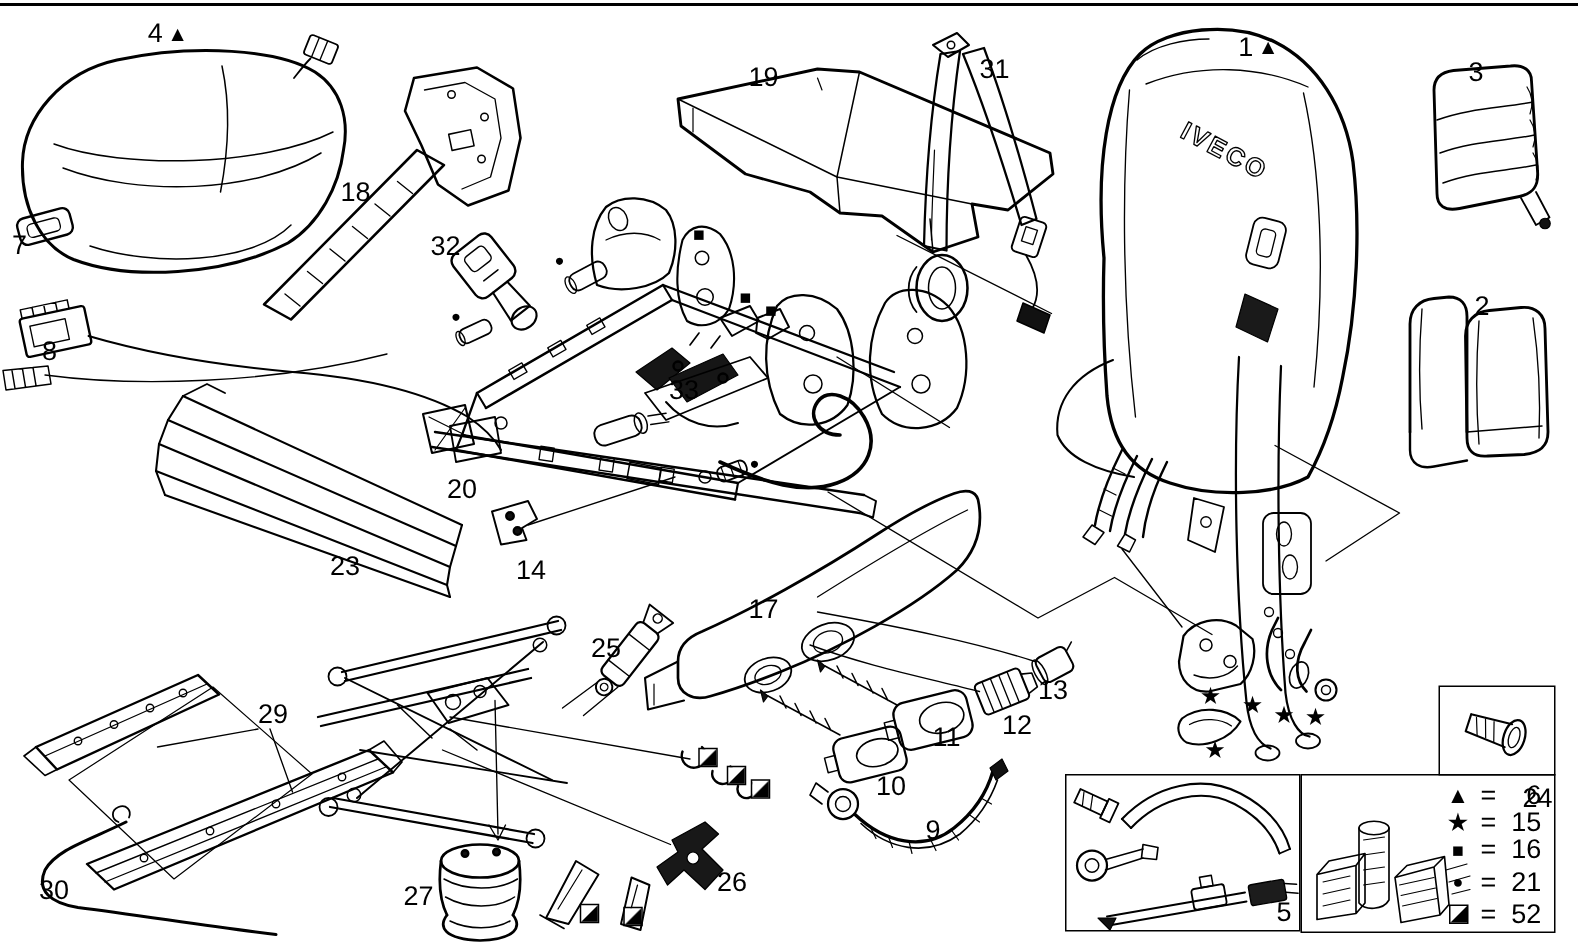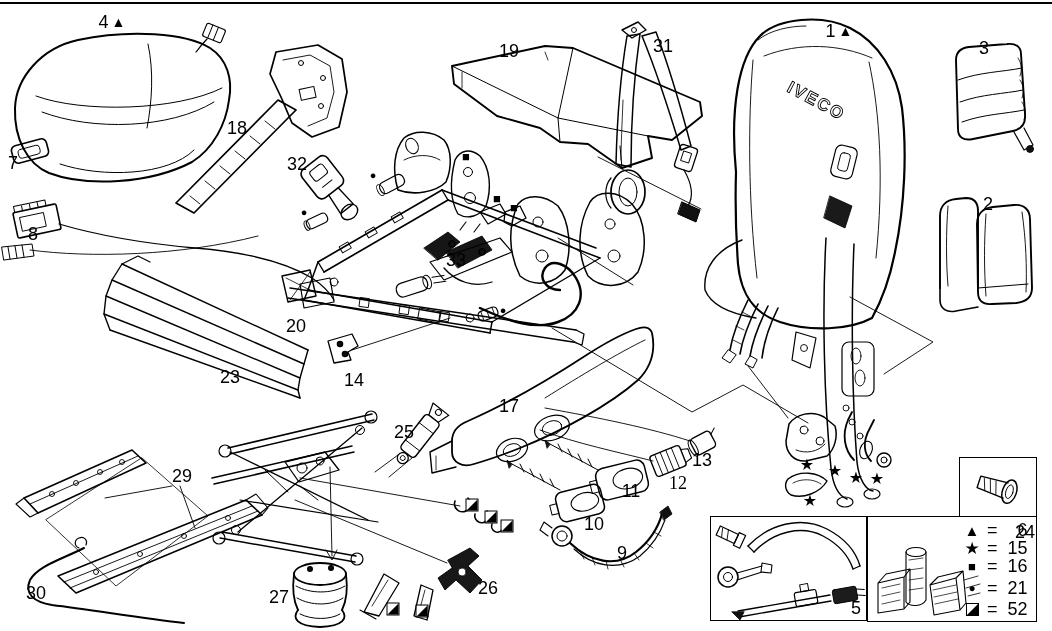--- a/index.html
+++ b/index.html
@@ -501,39 +501,39 @@
     </div>
   <div class="callout" style="left:622px;top:553px;">
       <span>9</span>
     </div>
   <div class="callout" style="left:594px;top:524px;">
       <span>10</span>
     </div>
   <div class="callout" style="left:631px;top:491px;">
       <span>11</span>
     </div>
-  <div class="callout" style="left:678px;top:483px;font-family:Liberation Serif, serif;">
+  <div class="callout" style="left:678px;top:483px;">
       <span>12</span>
     </div>
   <div class="callout" style="left:702px;top:460px;align-items:flex-end;">
       <span>13</span>
     </div>
   <div class="callout" style="left:354px;top:380px;">
       <span>14</span>
     </div>
   <div class="callout" style="left:509px;top:406px;">
       <span>17</span>
     </div>
   <div class="callout" style="left:237px;top:128px;">
       <span>18</span>
     </div>
   <div class="callout" style="left:509px;top:51px;">
       <span>19</span>
     </div>
-  <div class="callout" style="left:296px;top:326px;align-items:center;">
+  <div class="callout" style="left:308px;top:326px;align-items:center;">
       <span>20</span>
     </div>
   <div class="callout" style="left:230px;top:377px;">
       <span>23</span>
     </div>
   <div class="callout" style="left:1025px;top:532px;">
       <span>24</span>
     </div>
   <div class="callout" style="left:404px;top:432px;">
       <span>25</span>

